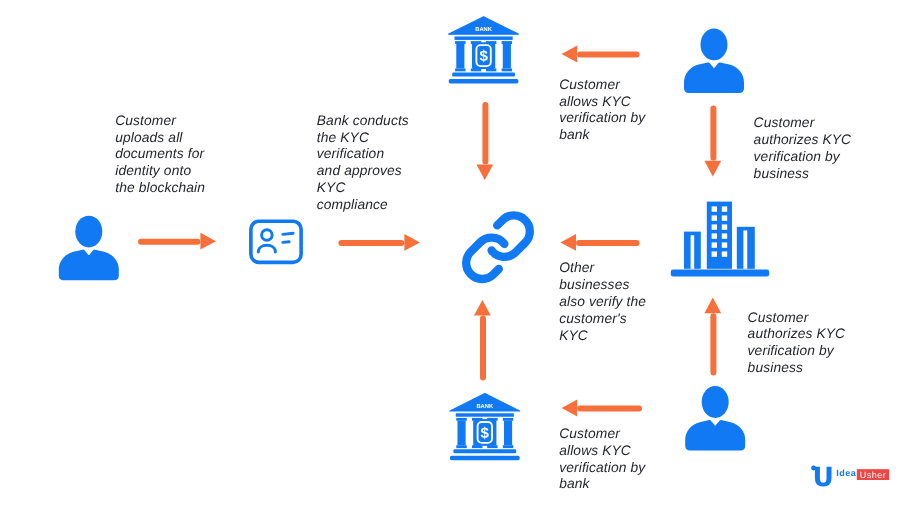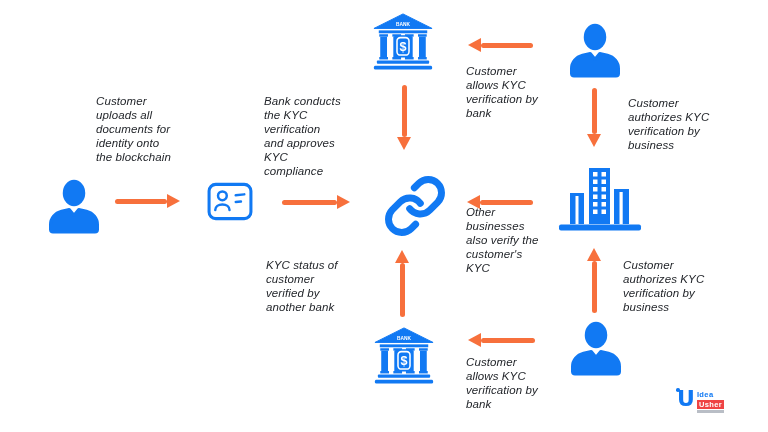--- a/index.html
+++ b/index.html
@@ -33,23 +33,23 @@
     border-width:13px 7px 0 7px;border-top-color:var(--orange);}
   .arr.up::after{bottom:100%;left:50%;transform:translateX(-50%);
     border-width:0 7px 13px 7px;border-bottom-color:var(--orange);}
   
   .logo{position:absolute;left:677px;top:386px;width:58px;height:30px;
     display:flex;align-items:flex-start;gap:2px;}
   .logo-u{position:relative;color:var(--blue);font-weight:bold;
     font-size:22px;line-height:26px;font-family:"DejaVu Sans",sans-serif;}
   .logo-dot{position:absolute;left:-1px;top:2px;width:3.5px;height:3.5px;
     border-radius:50%;background:var(--blue);}
-  .logo-col{display:flex;flex-direction:column;gap:1px;margin-top:5px;}
+  .logo-col{display:flex;flex-direction:row;gap:1px;margin-top:5px;}
   .logo-idea{color:var(--blue);font-size:7.5px;font-weight:bold;line-height:8px;letter-spacing:.4px;}
-  .logo-usher{color:#fff;background:#ef4444;font-size:7.5px;font-weight:bold;
+  .logo-usher{color:#fff;background:#ef4444;font-size:7.5px;font-weight:normal;
     line-height:9px;padding:0 2px;letter-spacing:.4px;}
   .logo-bar{width:100%;height:2.5px;background:#b9bec6;}
 </style>
 </head>
 <body>
 
 <div class="canvas">
 
   <div class="label" style="left:96px;top:94px;width:102px">Customer
 uploads all
@@ -63,29 +63,25 @@
 KYC
 compliance</div>
   <div class="label" style="left:466px;top:64px;width:98px">Customer
 allows KYC
 verification by
 bank</div>
   <div class="label" style="left:628px;top:96px;width:98px">Customer
 authorizes KYC
 verification by
 business</div>
-  <div class="label" style="left:466px;top:205px;width:95px">Other
+  <div class="label" style="left:466px;top:217px;width:95px">Other
 businesses
 also verify the
 customer's
 KYC</div>
-  <div class="label" style="left:266px;top:258px;width:98px">KYC status of
-customer
-verified by
-another bank</div>
   <div class="label" style="left:623px;top:258px;width:98px">Customer
 authorizes KYC
 verification by
 business</div>
   <div class="label" style="left:466px;top:355px;width:98px">Customer
 allows KYC
 verification by
 bank</div>
 
   <div class="icon" style="left:44px;top:174px;width:60px;height:66px">

